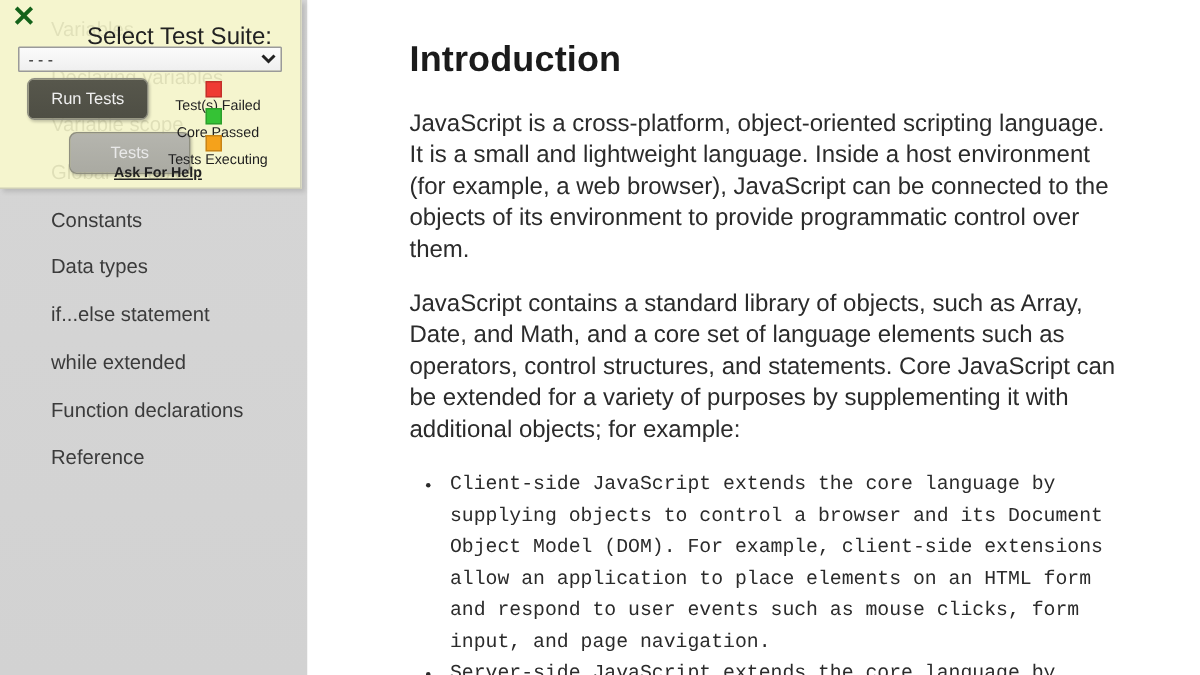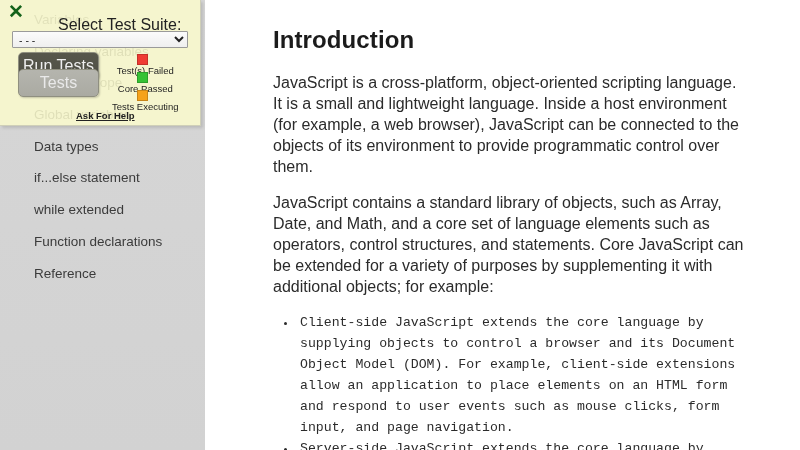--- a/index.html
+++ b/index.html
@@ -111,36 +111,37 @@
     border-radius: 1px;
     padding: 0 2px;
   }
   .tbtn {
     position: absolute;
     left: 18px;
     width: 81px;
     height: 28px;
     border: 1px solid #8f8f80;
     border-radius: 5px;
-    font-size: 16px;
+    font-size: 11px;
     color: #efefef;
     cursor: pointer;
     font-family: "Liberation Sans", sans-serif;
     text-align: center;
     line-height: 26px;
     box-shadow: 1px 1px 2px rgba(0,0,0,0.2);
   }
   #run-tests-btn {
     top: 52px;
     background: linear-gradient(180deg,#57574c 0%, #4e4e44 100%);
   }
   #tests-btn {
-    top: 69px;
+    top: 88px;
     background: linear-gradient(180deg,#b5b5ae 0%, #aaaaa2 100%);
     color: #e9e9e9;
+    margin-left: 28px;
   }
   #legend {
     position: absolute;
     left: 112px; top: 54px;
   }
   .legend-row {
     display: flex;
     align-items: center;
     height: 17px;
     margin-bottom: 1px;
@@ -167,20 +168,21 @@
 <body>
 
 <div id="page">
 
   <nav id="sidebar">
     <ul class="nav-list">
       <li class="nav-item hidden-behind"><span>Variables</span></li>
       <li class="nav-item"><span>Declaring variables</span></li>
       <li class="nav-item"><span>Variable scope</span></li>
       <li class="nav-item"><span>Global variables</span></li>
+      <li class="nav-item"><span>Constants</span></li>
       <li class="nav-item"><span>Data types</span></li>
       <li class="nav-item"><span>if...else statement</span></li>
       <li class="nav-item"><span>while extended</span></li>
       <li class="nav-item"><span>Function declarations</span></li>
       <li class="nav-item"><span>Reference</span></li>
     </ul>
   </nav>
 
   <main id="content">
     <article class="doc">

